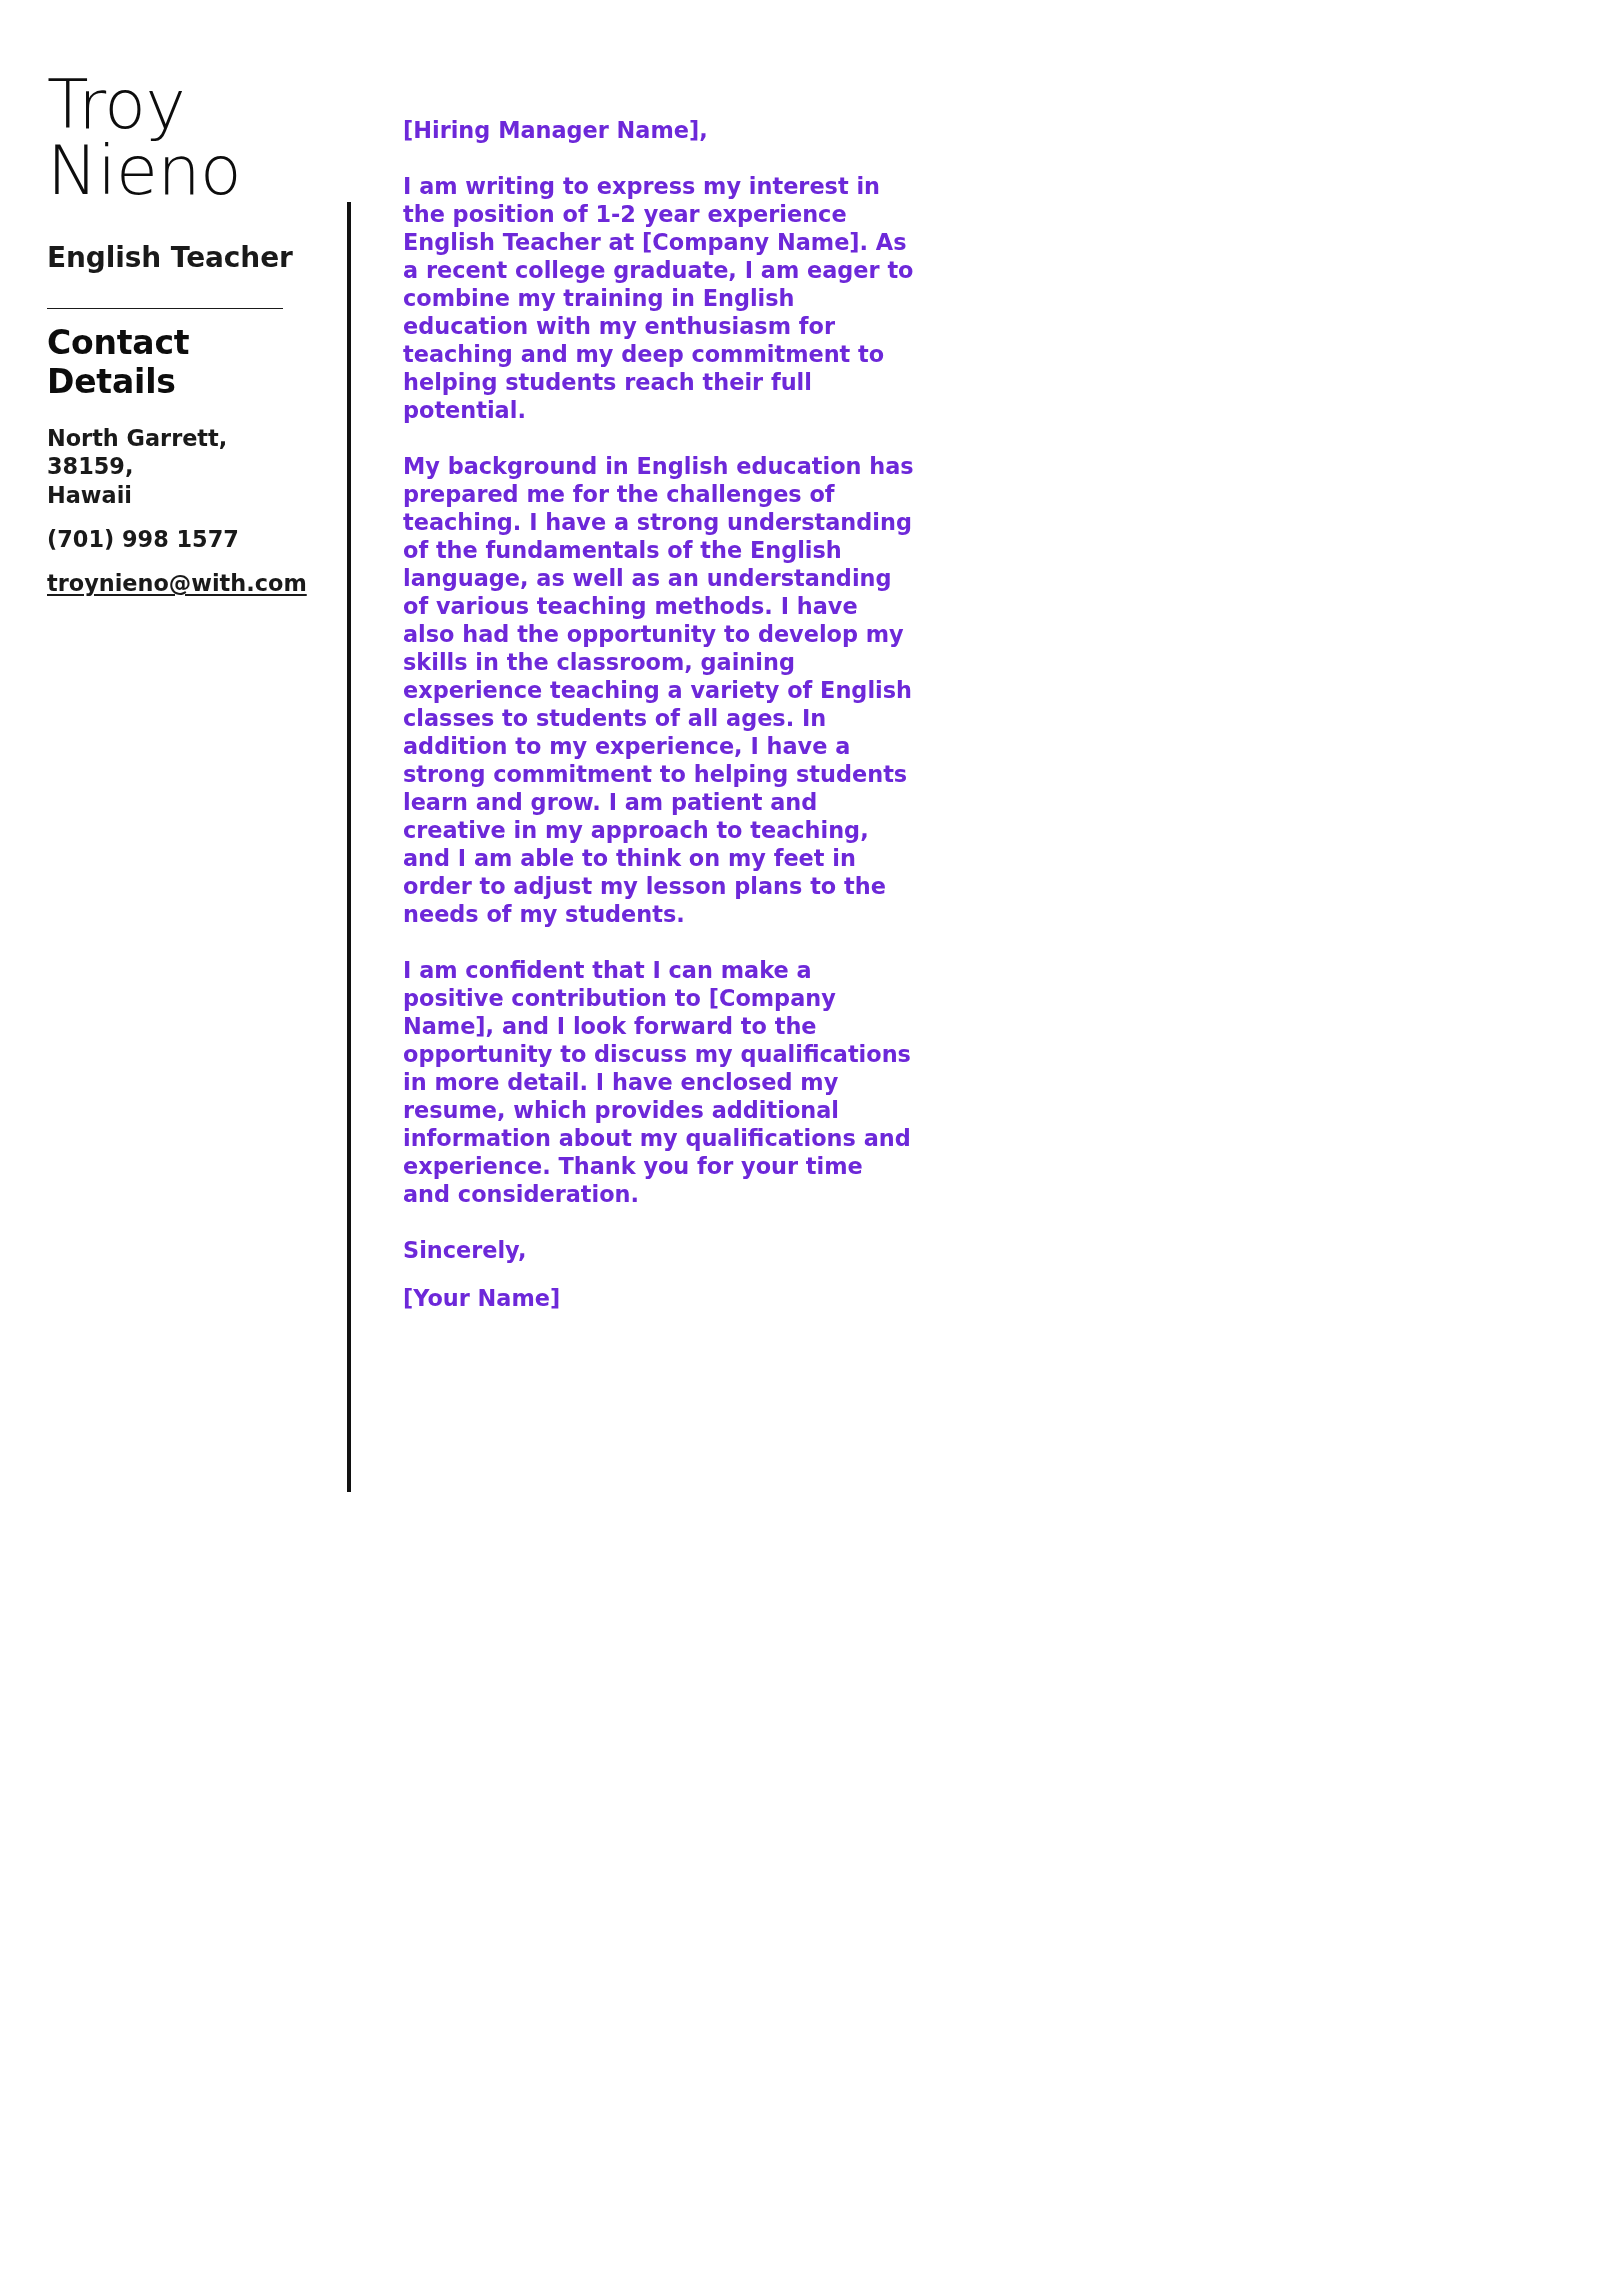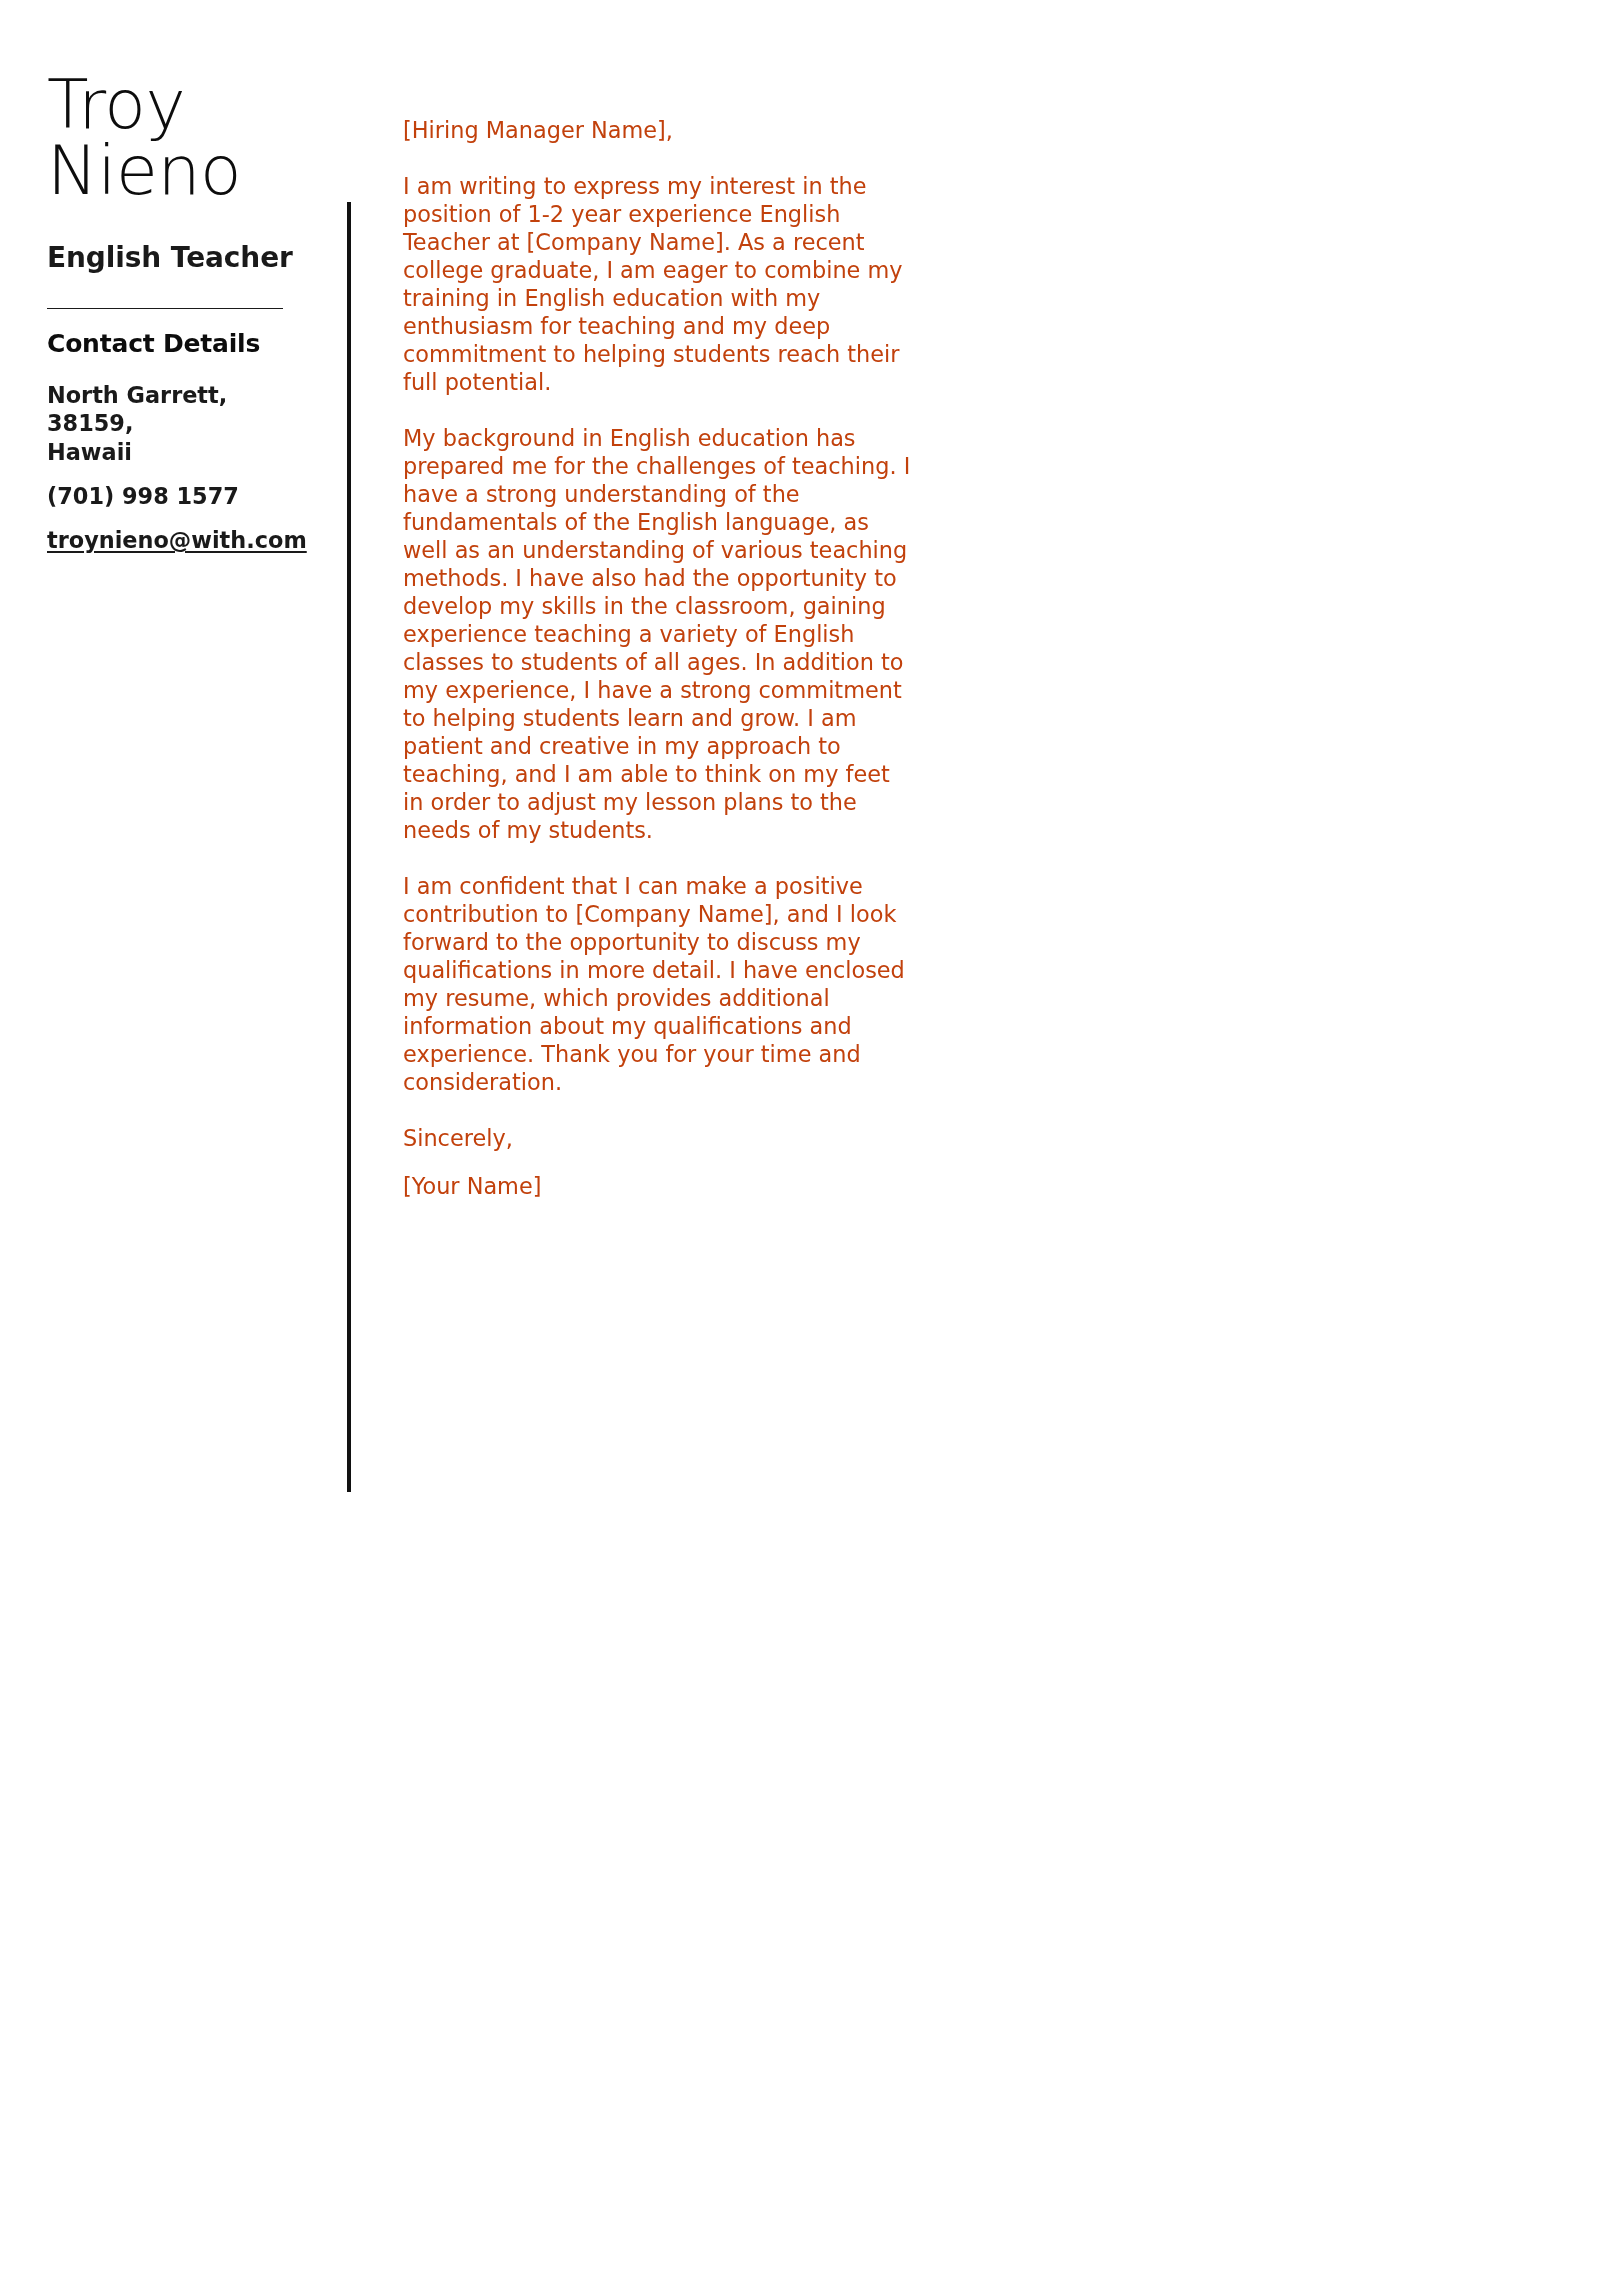--- a/index.html
+++ b/index.html
@@ -57,22 +57,22 @@
   }
 
   .sidebar-rule {
     margin-top: 34px;
     width: 236px;
     height: 0;
     border-top: 1.8px solid #1a1a1a;
   }
 
   .contact-heading {
-    margin-top: 20px;
-    font-size: 25px;
+    margin-top: 14px;
+    font-size: 33px;
     font-weight: 700;
     color: #0d0d0d;
     letter-spacing: -0.2px;
   }
 
   .contact-list {
     margin-top: 23px;
   }
   .contact-item {
     font-size: 22.4px;
@@ -102,22 +102,22 @@
     position: absolute;
     left: 403px;
     top: 116px;
     width: 512px;
   }
 
   .letter p {
     margin: 0 0 28px 0;
     font-size: 22.4px;
     line-height: 28px;
-    font-weight: 400;
-    color: #c2410c;
+    font-weight: 700;
+    color: #6d28d9;
     text-align: left;
   }
   .letter p.salutation {
     margin-bottom: 28px;
   }
   .letter p.closing {
     margin-bottom: 20px;
   }
   .letter p.signature {
     margin-bottom: 8px;

